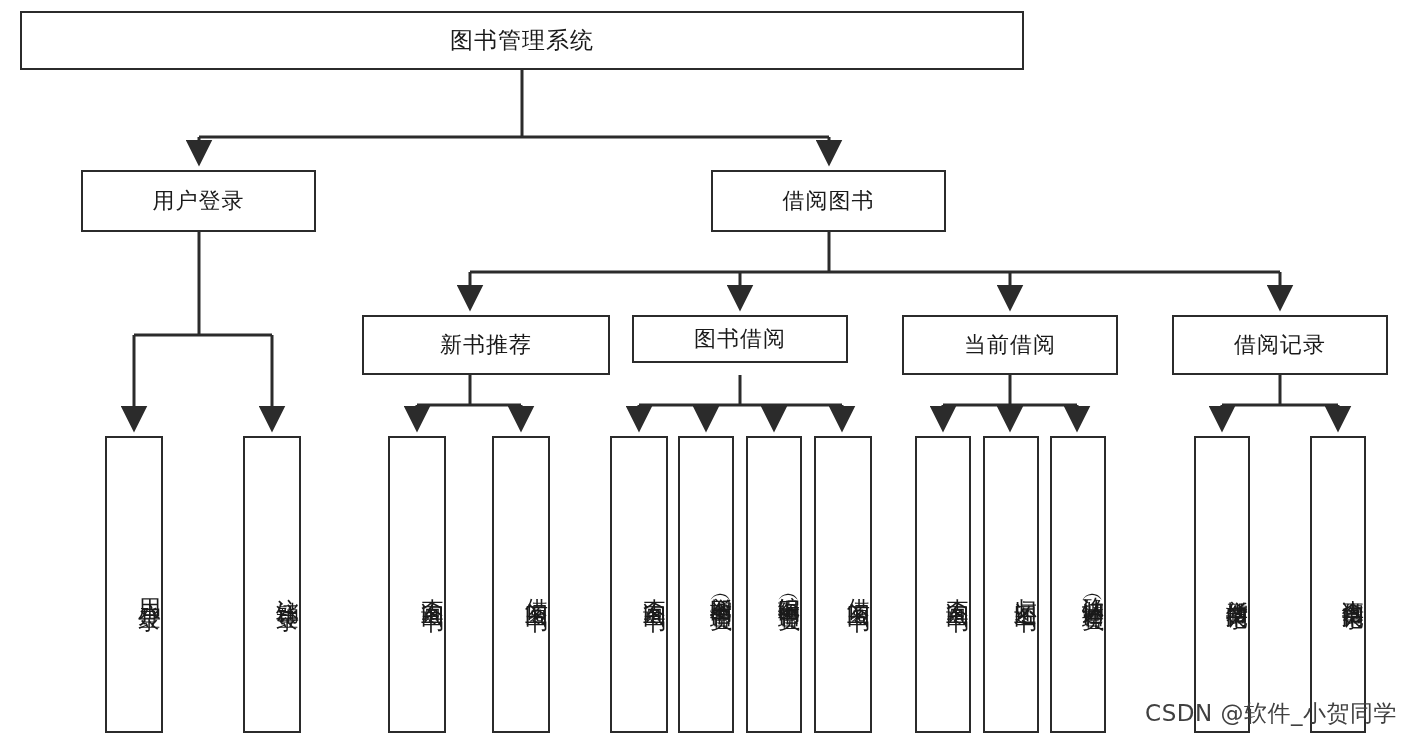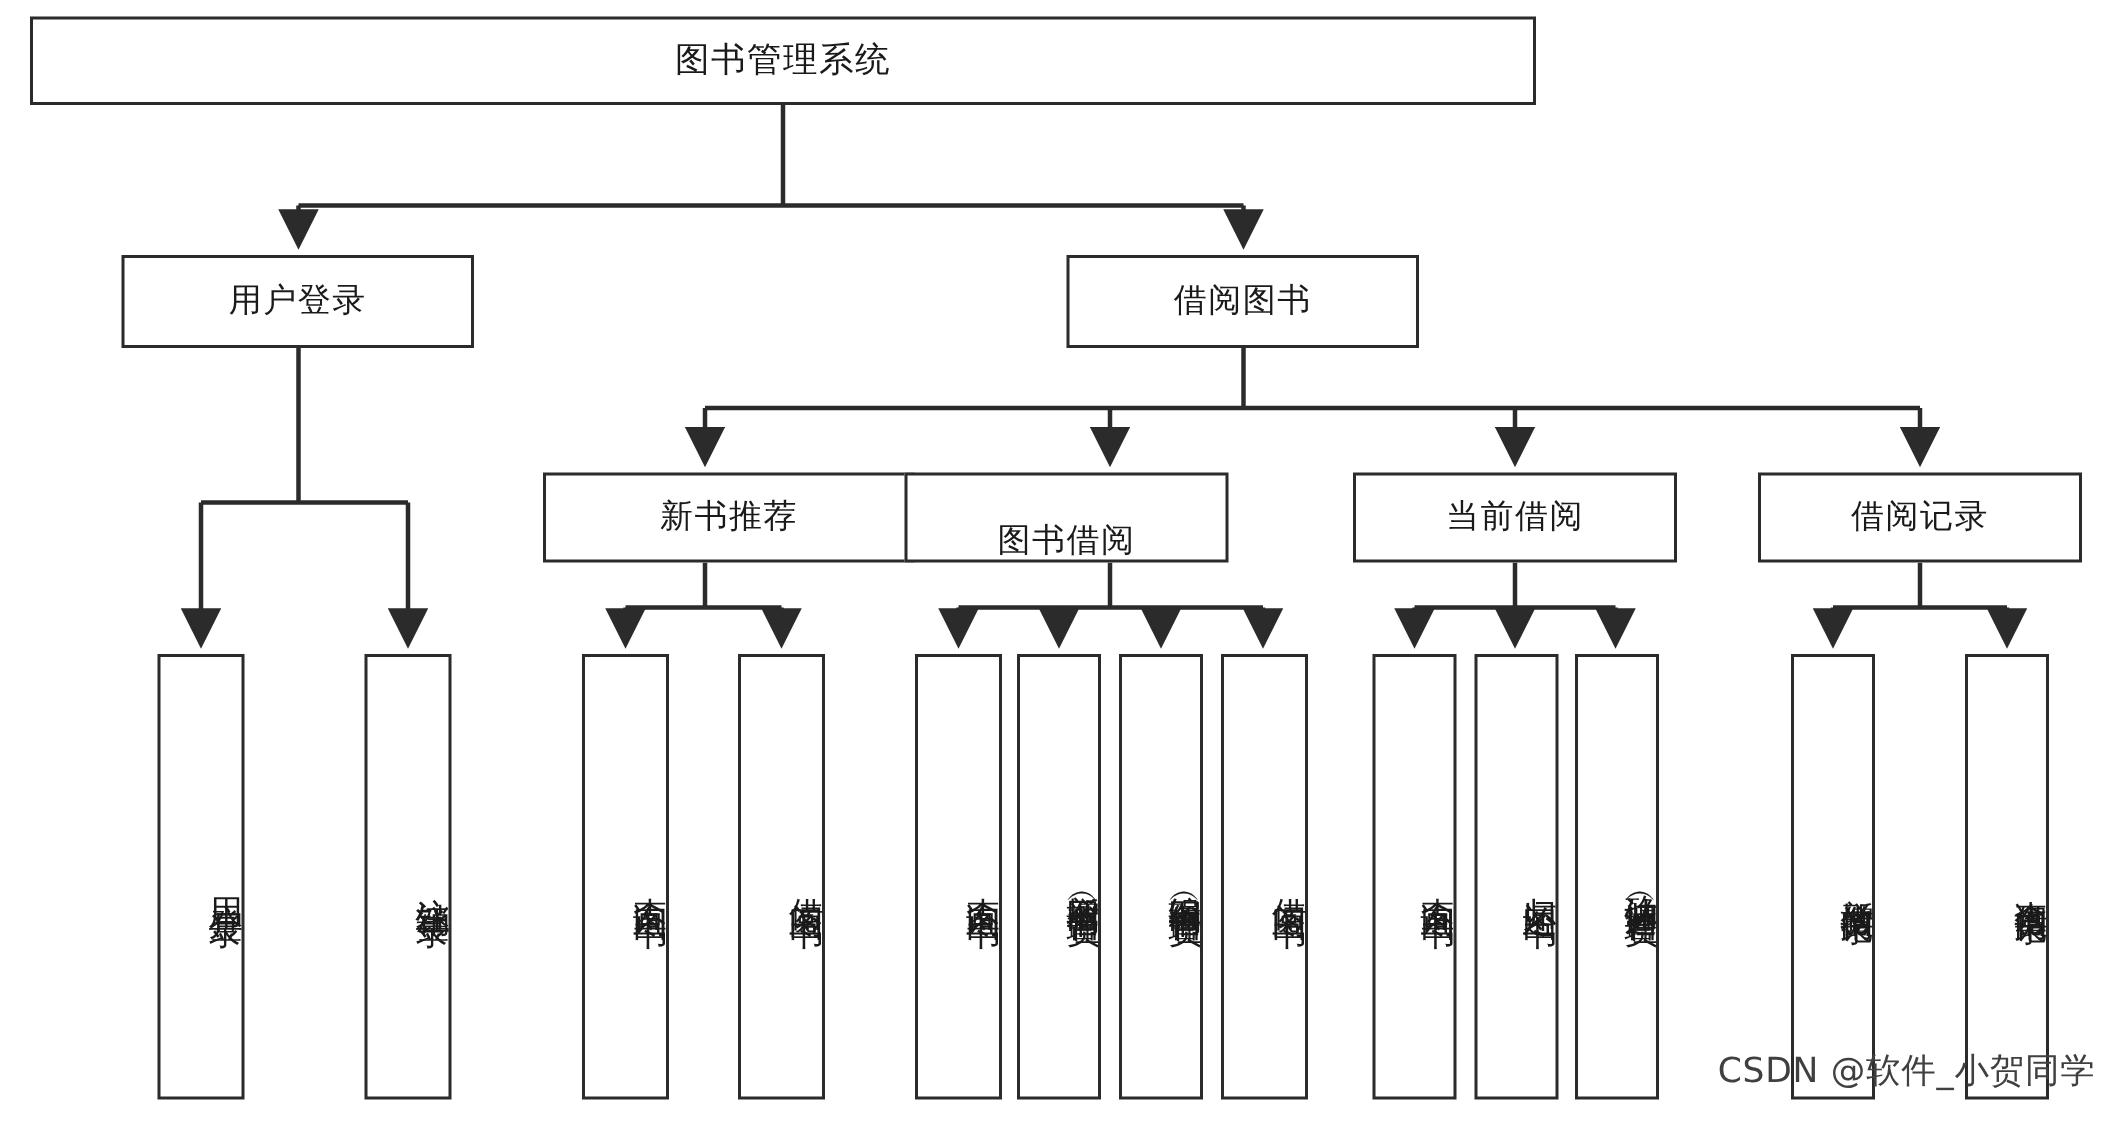--- a/index.html
+++ b/index.html
@@ -131,21 +131,21 @@
   <div class="node node-h" style="left:81px; top:170px; width:235px; height:62px;">
     <span>用户登录</span>
   </div>
   <div class="node node-h" style="left:711px; top:170px; width:235px; height:62px;">
     <span>借阅图书</span>
   </div>
 
   <div class="node node-h" style="left:362px; top:315px; width:248px; height:60px;">
     <span>新书推荐</span>
   </div>
-  <div class="node node-h" style="left:603px; top:315px; width:216px; height:60px;align-items:flex-end;">
+  <div class="node node-h" style="left:632px; top:315px; width:216px; height:48px;">
     <span>图书借阅</span>
   </div>
   <div class="node node-h" style="left:1172px; top:315px; width:216px; height:60px;">
     <span>借阅记录</span>
   </div>
   <div class="node node-h" style="left:902px; top:315px; width:216px; height:60px;">
     <span>当前借阅</span>
   </div>
 
   <div class="node node-v" style="left:105px; top:436px; width:58px; height:297px;">

